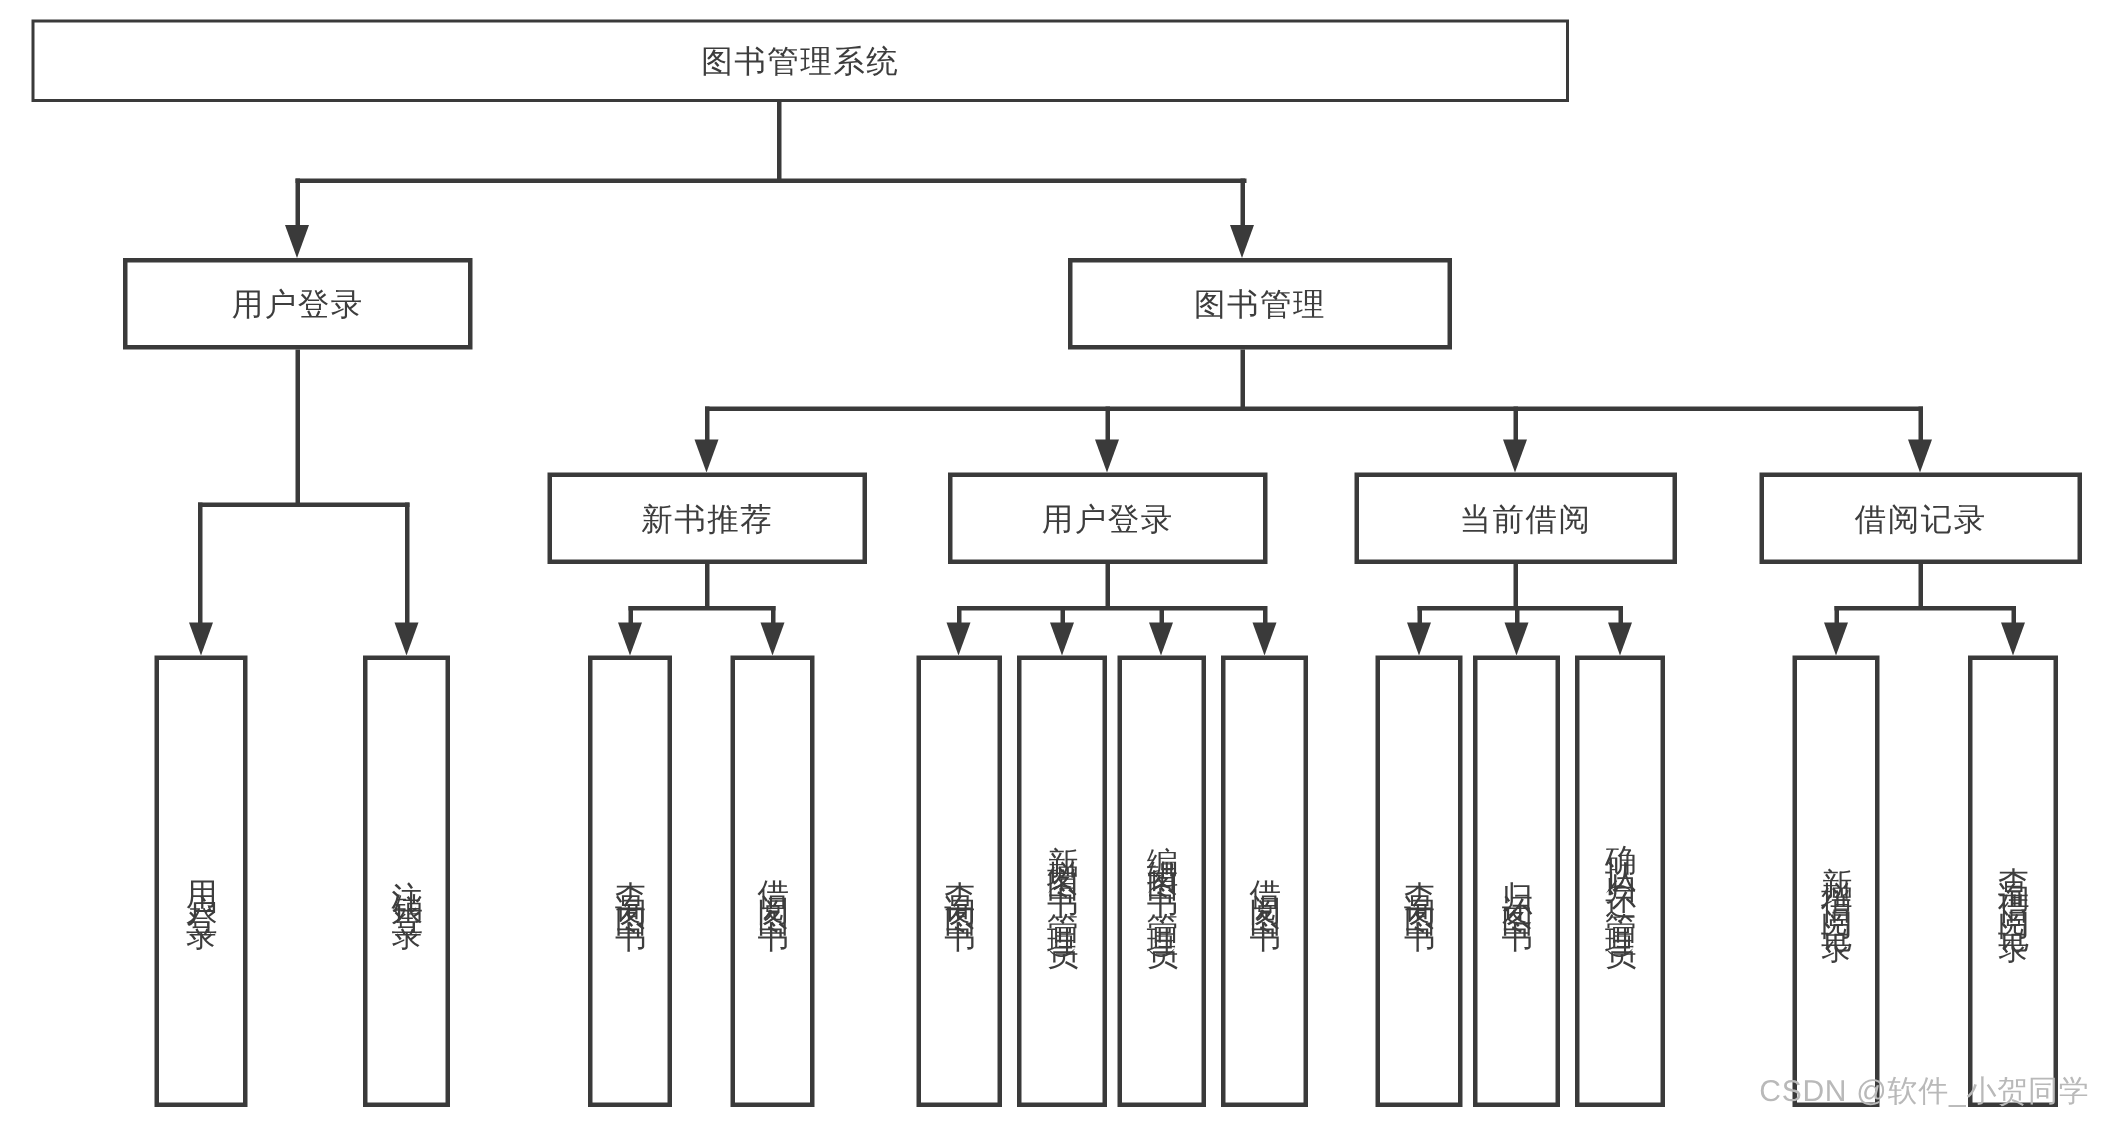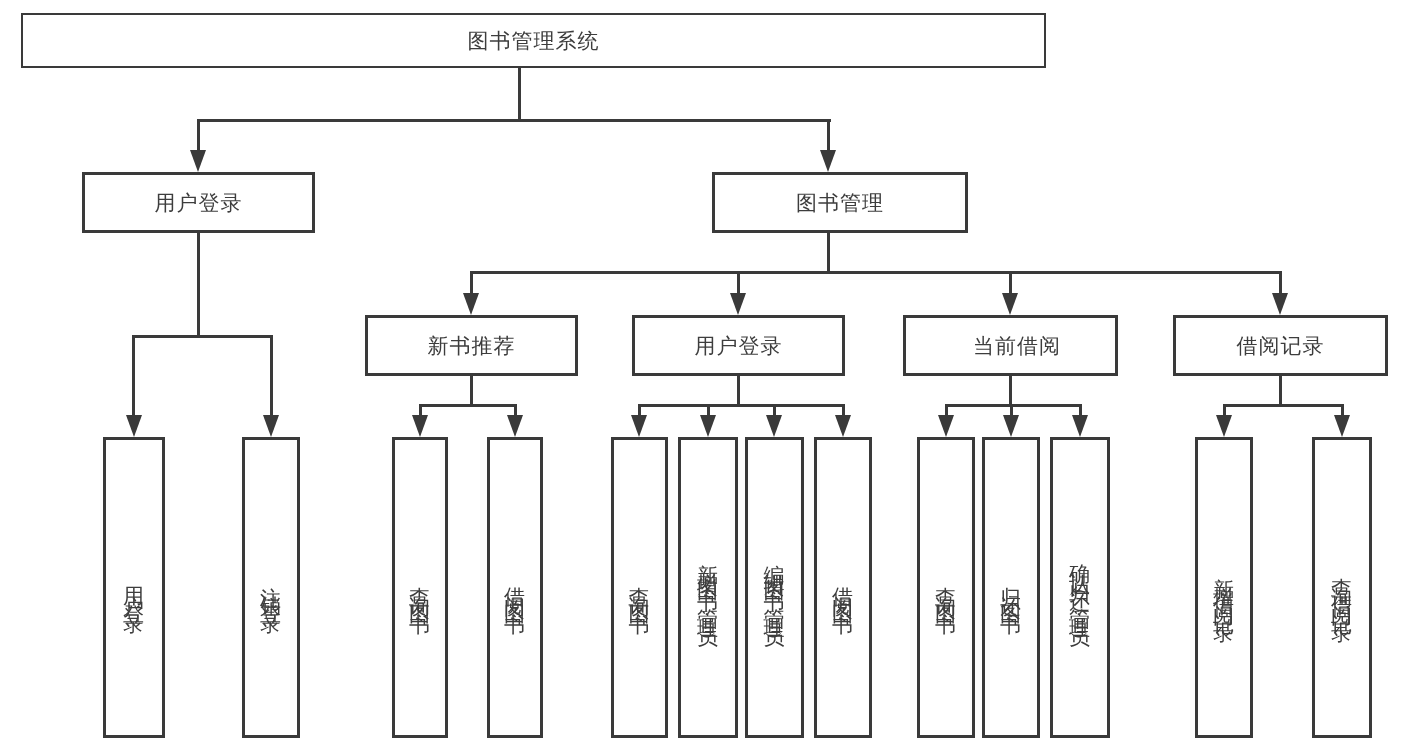--- a/index.html
+++ b/index.html
@@ -183,14 +183,15 @@
     <span>确认归还（管理员）</span>
   </div>
 
   <div class="box vbox" style="left:1195px; top:437px; width:58px; height:301px;">
     <span>新增借阅记录</span>
   </div>
   <div class="box vbox" style="left:1312px; top:437px; width:60px; height:301px;">
     <span>查询借阅记录</span>
   </div>
 
+  <div class="watermark">CSDN @软件_小贺同学</div>
 
 </div>
 
 </body></html>

